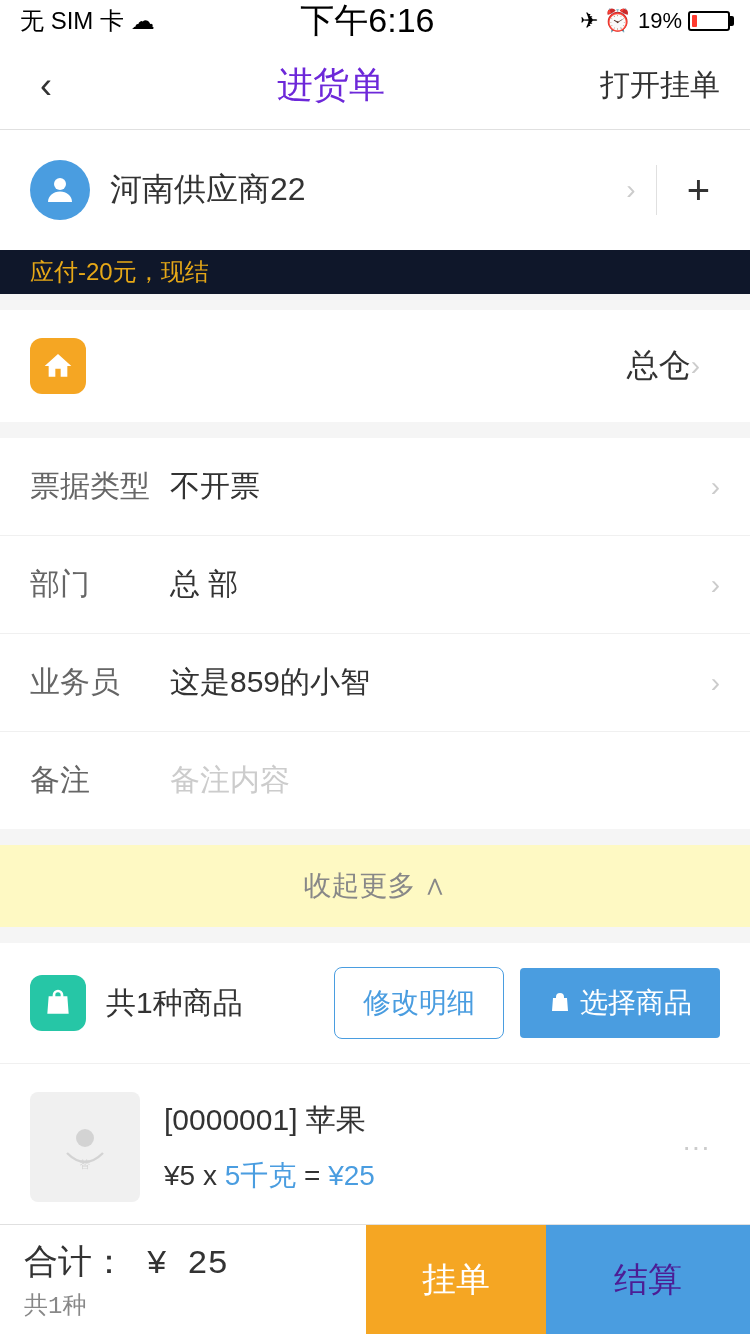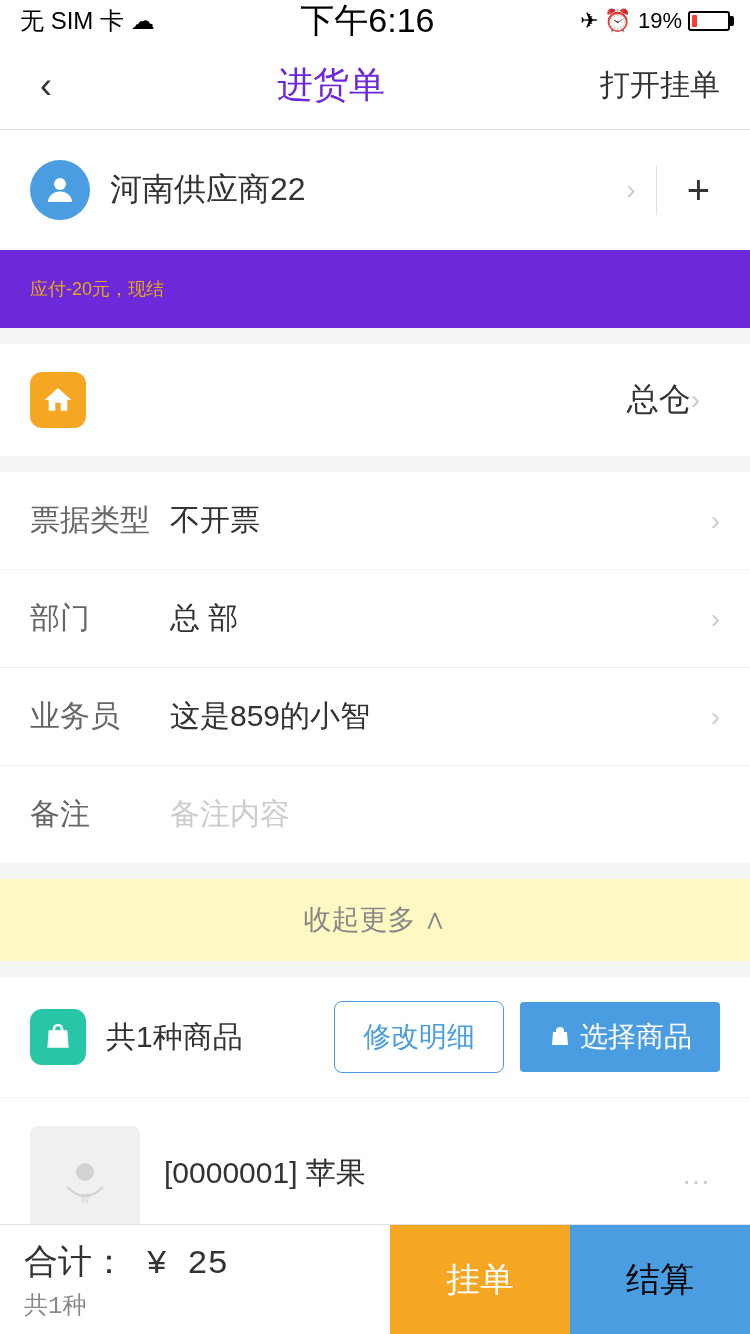--- a/index.html
+++ b/index.html
@@ -125,23 +125,23 @@
     }
     .divider-vertical {
       width: 1px;
       height: 50px;
       background: #e0e0e0;
       margin-right: 20px;
     }
 
     
     .notice-bar {
-      background: #6d28d9;
-      padding: 27px 30px;
-      font-size: 18px;
+      background: #0f172a;
+      padding: 6px 30px;
+      font-size: 24px;
       color: #e6a817;
       margin-bottom: 16px;
     }
 
     
     .warehouse-row {
       background: #fff;
       display: flex;
       align-items: center;
       padding: 28px 30px;
@@ -324,24 +324,24 @@
       font-size: 34px;
       border: none;
       width: 180px;
       cursor: pointer;
       display: flex;
       align-items: center;
       justify-content: center;
     }
     .btn-checkout {
       background: #4a9de0;
-      color: #000000;
+      color: #4c1d95;
       font-size: 34px;
       border: none;
-      width: 180px;
+      width: 204px;
       cursor: pointer;
       display: flex;
       align-items: center;
       justify-content: center;
     }
 
     .spacer { height: 120px; }
   </style>
 </head>
 <body>
@@ -448,20 +448,26 @@
         <svg viewBox="0 0 100 100">
           <circle cx="50" cy="35" r="15" fill="#aaa"></circle>
           <path d="M20 60 Q50 90 80 60" fill="none" stroke="#aaa" stroke-width="4"></path>
           <text x="50" y="85" text-anchor="middle" font-size="18" fill="#aaa">替</text>
         </svg>
       </div>
       <div class="product-info">
         <div class="product-name">
           <span>[0000001] 苹果</span>
         </div>
+        <div class="product-price">
+          <span>¥5 x </span>
+          <span class="highlight">5千克</span>
+          <span> = </span>
+          <span class="highlight">¥25</span>
+        </div>
       </div>
       <span class="product-more">···</span>
     </div>
   </div>
 
   <div class="spacer"></div>
 </div>
 
 <div class="bottom-bar">
   <div class="total-section">

